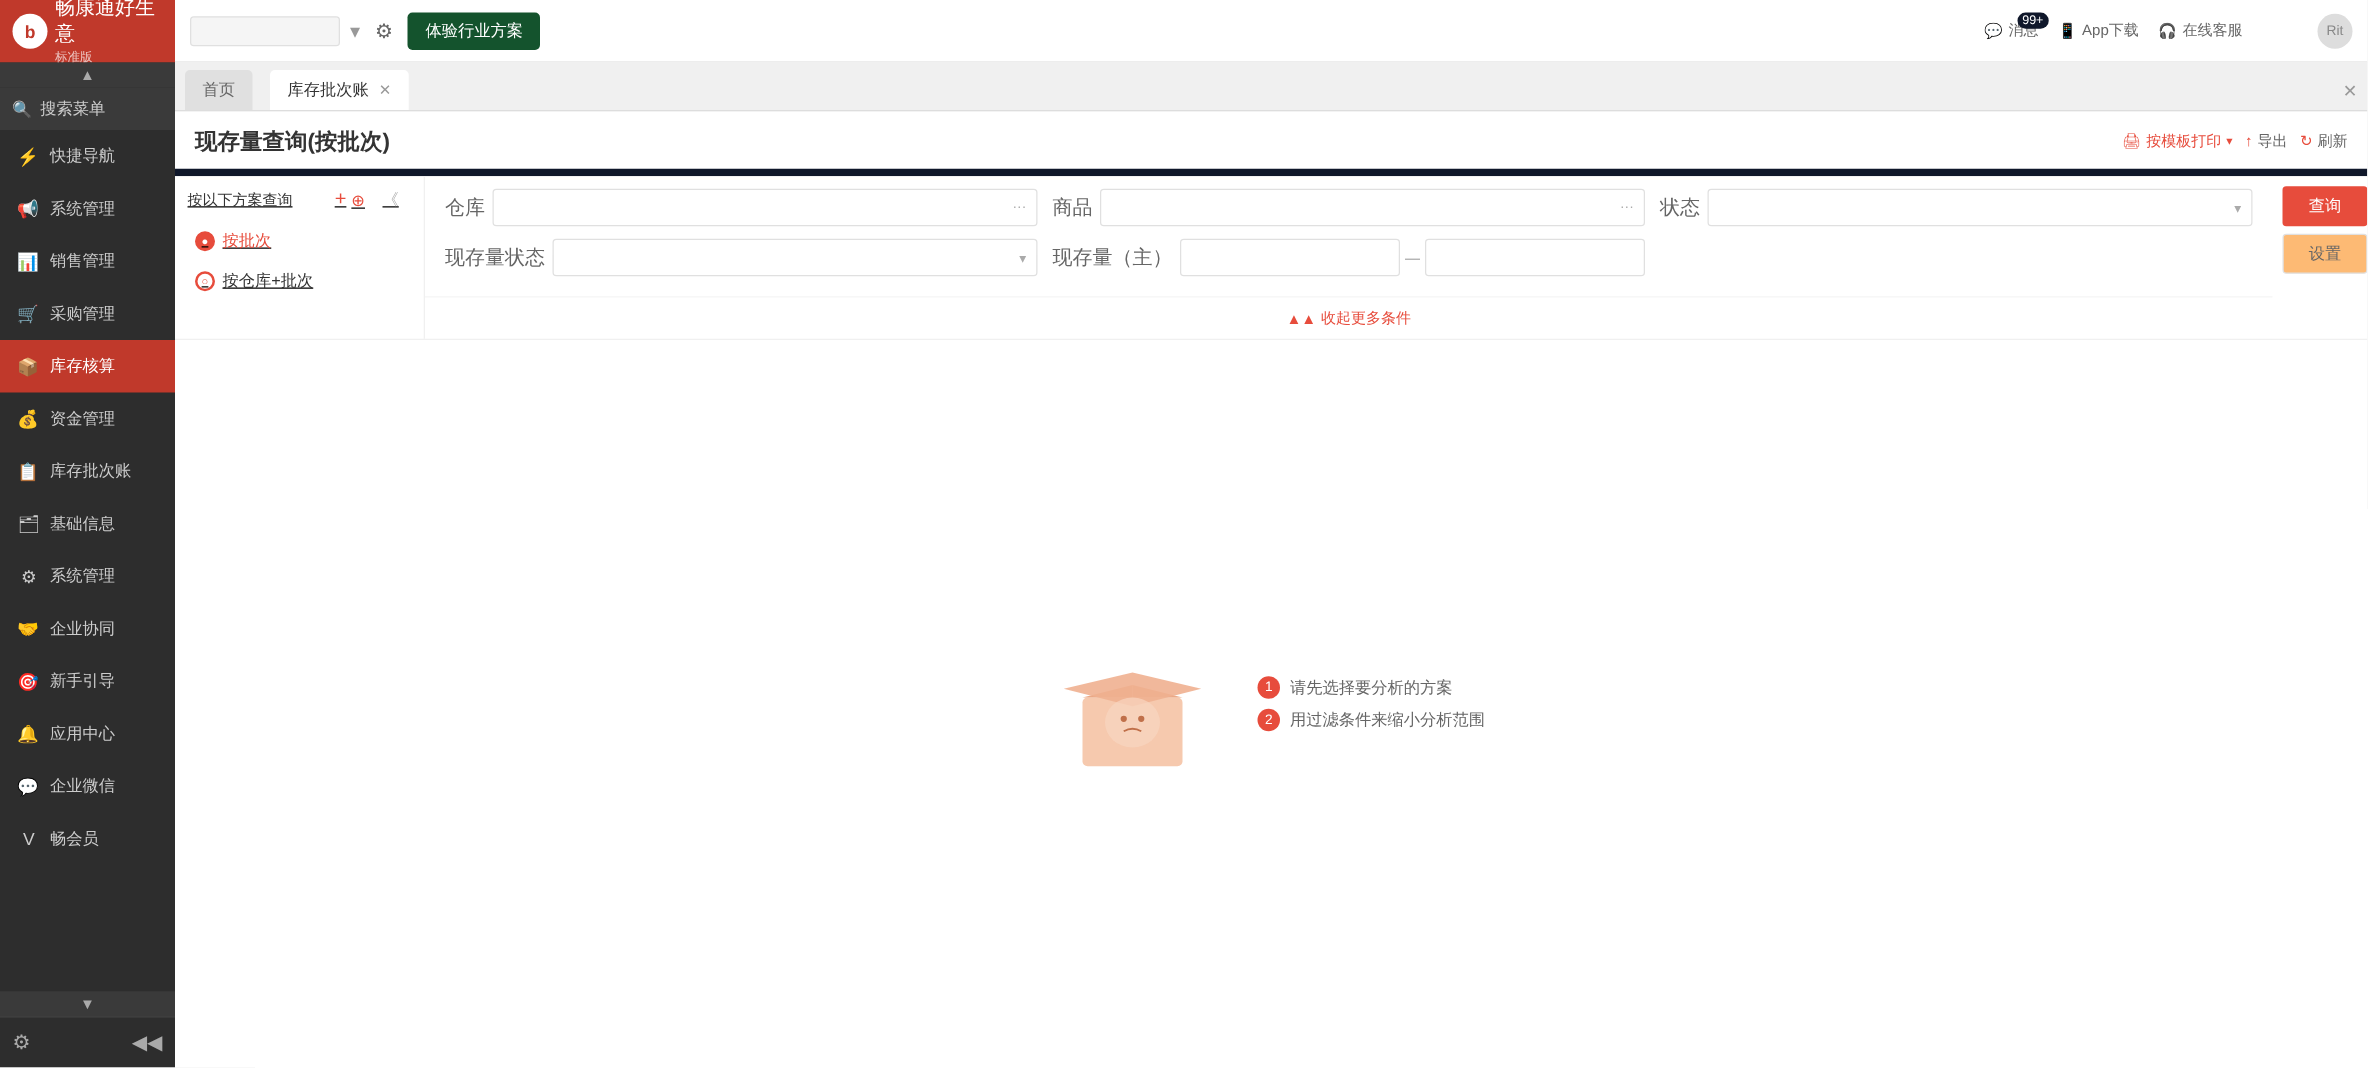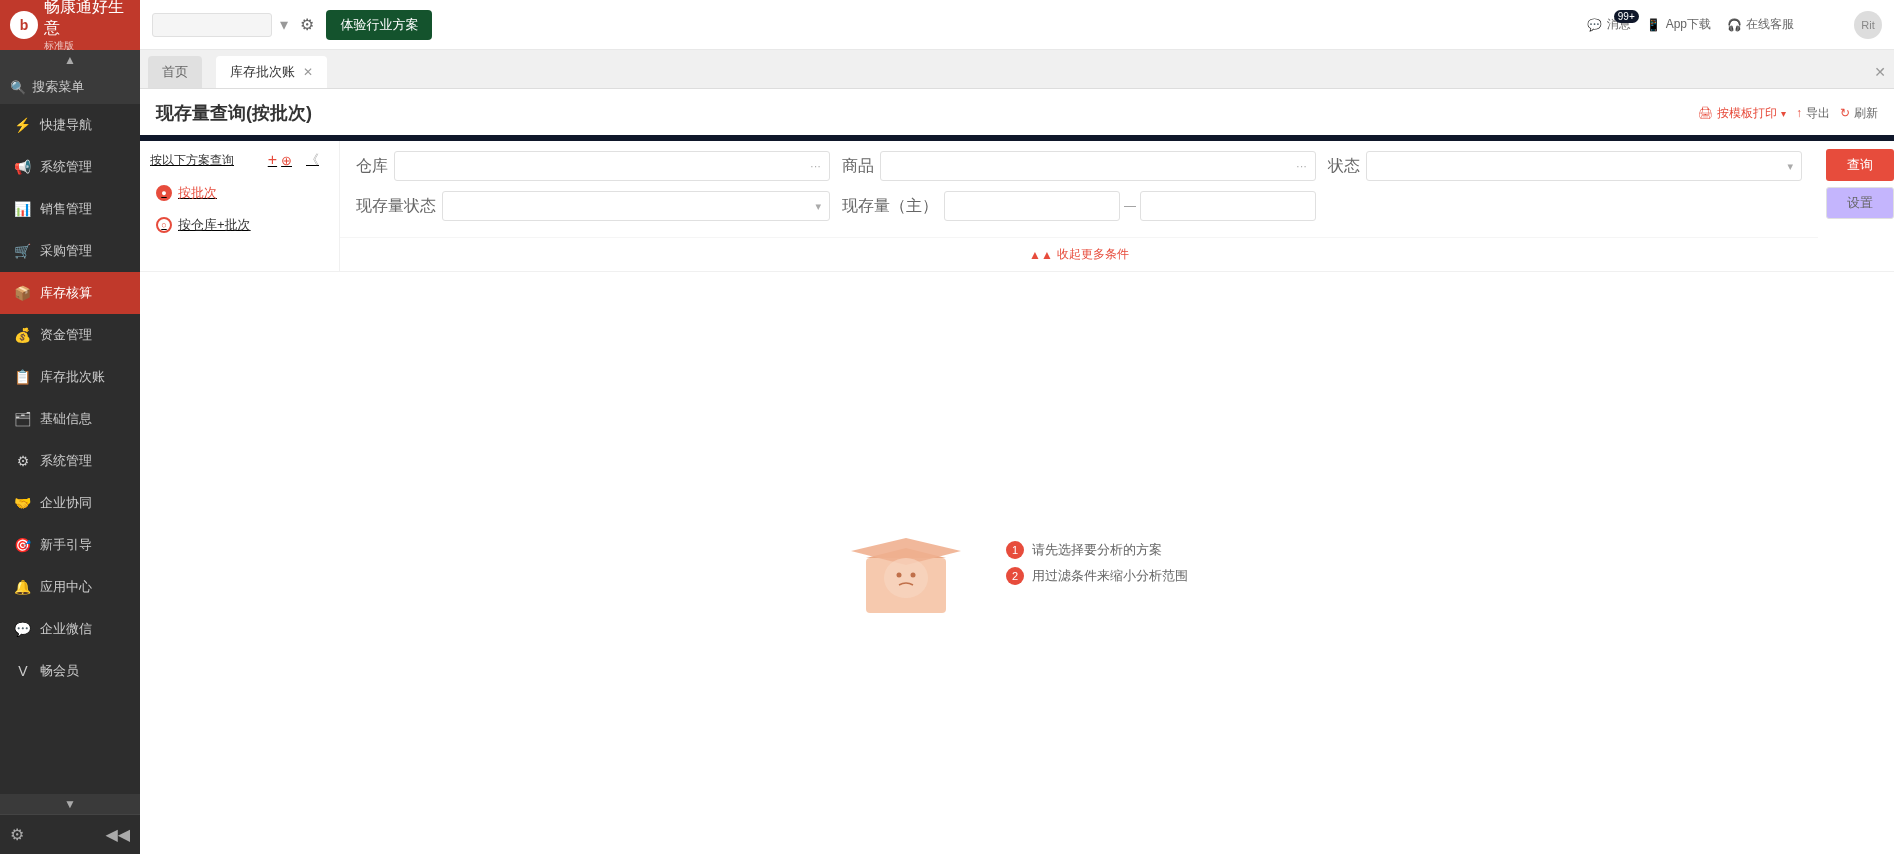--- a/index.html
+++ b/index.html
@@ -434,21 +434,21 @@
       background: #e74c3c;
       color: #fff;
       border: none;
       border-radius: 3px;
       padding: 7px 20px;
       font-size: 13px;
       cursor: pointer;
       font-weight: 500;
     }
     .setting-btn {
-      background: #c4b5fd;
+      background: #fdba74;
       color: #666;
       border: 1px solid #e0e0e0;
       border-radius: 3px;
       padding: 6px 20px;
       font-size: 13px;
       cursor: pointer;
     }
 
     
     .filter-row2 {

